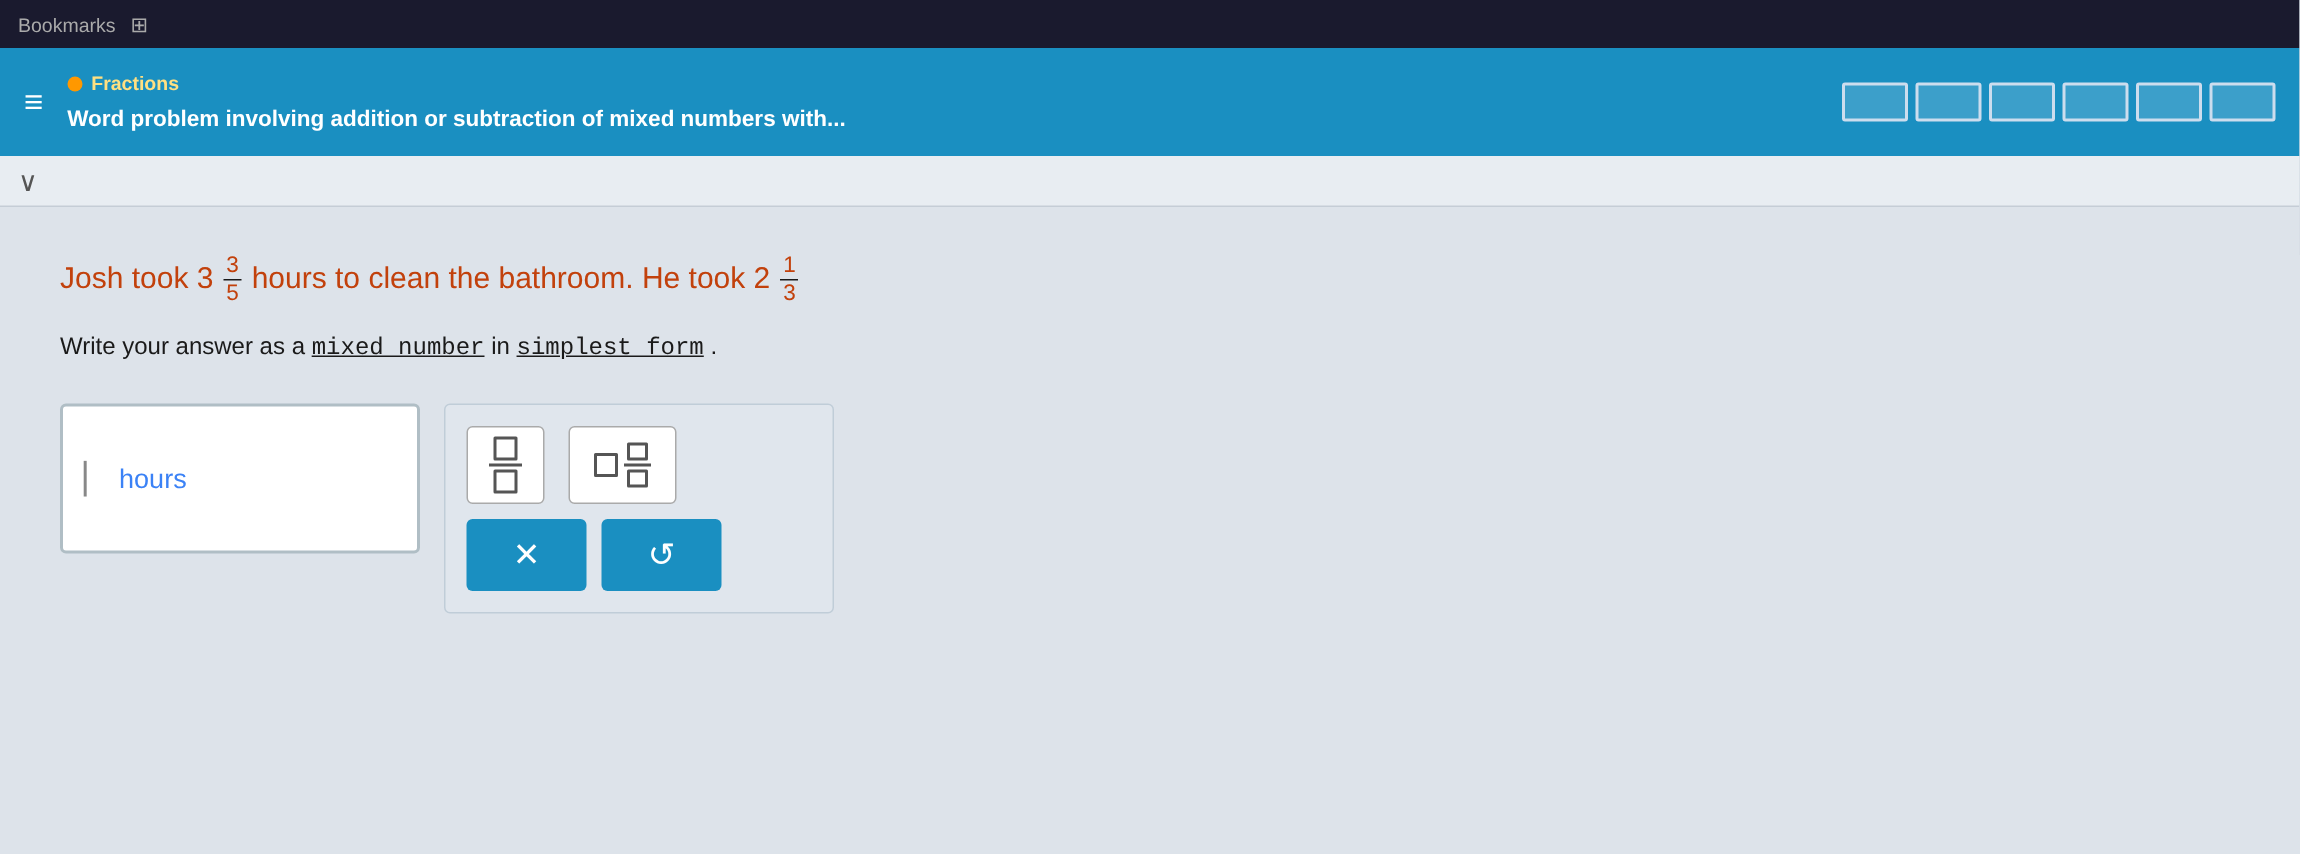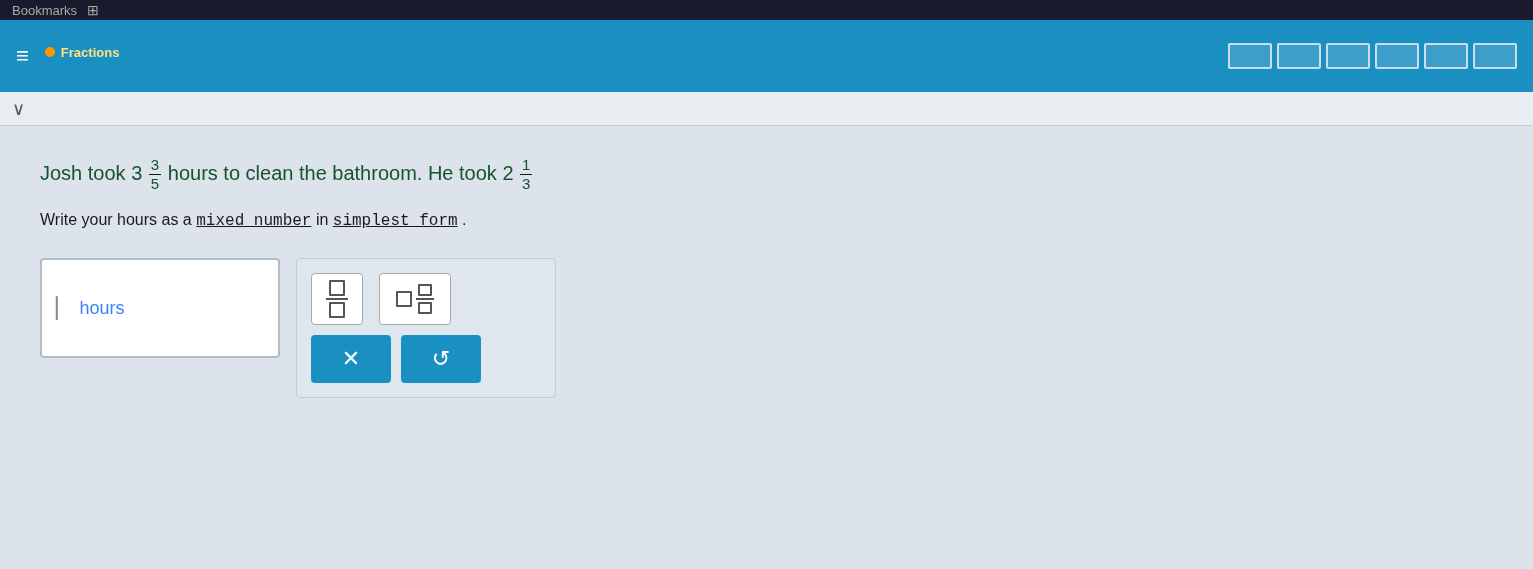--- a/index.html
+++ b/index.html
@@ -7,21 +7,21 @@
       font-family: Arial, sans-serif;
       background: #d0d8e0;
       min-height: 569px;
       width: 1533px;
       overflow: hidden;
     }
 
     
     .top-bar {
       background: #1a1a2e;
-      height: 20px;
+      height: 32px;
       display: flex;
       align-items: center;
       padding: 0 12px;
       gap: 10px;
     }
     .top-bar-text {
       color: #aaa;
       font-size: 13px;
     }
     .top-bar-icon {
@@ -105,21 +105,21 @@
     
     .main-content {
       background: #dde3ea;
       padding: 30px 40px;
       min-height: 450px;
     }
 
     
     .problem-text {
       font-size: 20px;
-      color: #14532d;
+      color: #c2410c;
       margin-bottom: 18px;
       line-height: 1.6;
     }
     .fraction {
       display: inline-flex;
       flex-direction: column;
       align-items: center;
       font-size: 15px;
       line-height: 1.2;
       vertical-align: middle;
@@ -278,20 +278,21 @@
 
 <div class="header">
   <button class="menu-btn">
     <span>≡</span>
   </button>
   <div class="header-info">
     <div class="header-topic">
       <span class="orange-dot"></span>
       <span>Fractions</span>
     </div>
+    <div class="header-subtitle">Word problem involving addition or subtraction of mixed numbers with...</div>
   </div>
   <div class="progress-boxes">
     <div class="prog-box"></div>
     <div class="prog-box"></div>
     <div class="prog-box"></div>
     <div class="prog-box"></div>
     <div class="prog-box"></div>
     <div class="prog-box"></div>
   </div>
 </div>
@@ -309,21 +310,21 @@
       <span class="den">5</span>
     </span>
     <span>hours to clean the bathroom. He took 2</span>
     <span class="fraction">
       <span class="num">1</span>
       <span class="den">3</span>
     </span>
   </div>
 
   <div class="instructions">
-    <span>Write your hours as a</span>
+    <span>Write your answer as a</span>
     <a class="underline-link">mixed number</a>
     <span>in</span>
     <a class="underline-link">simplest form</a>
     <span>.</span>
   </div>
 
   <div class="answer-area">
 
     <div class="input-box">
       <span class="input-cursor-icon">▏</span>

